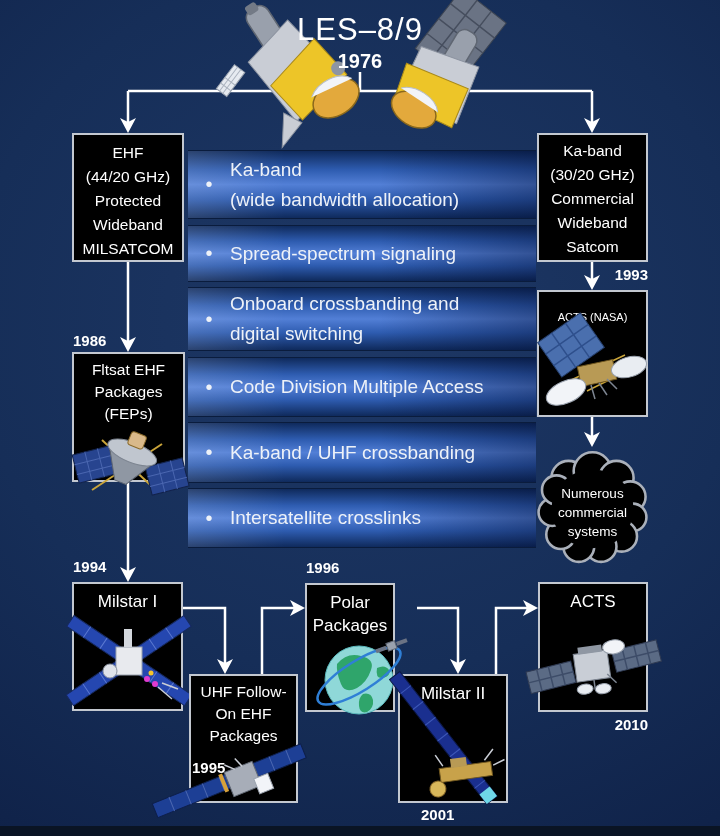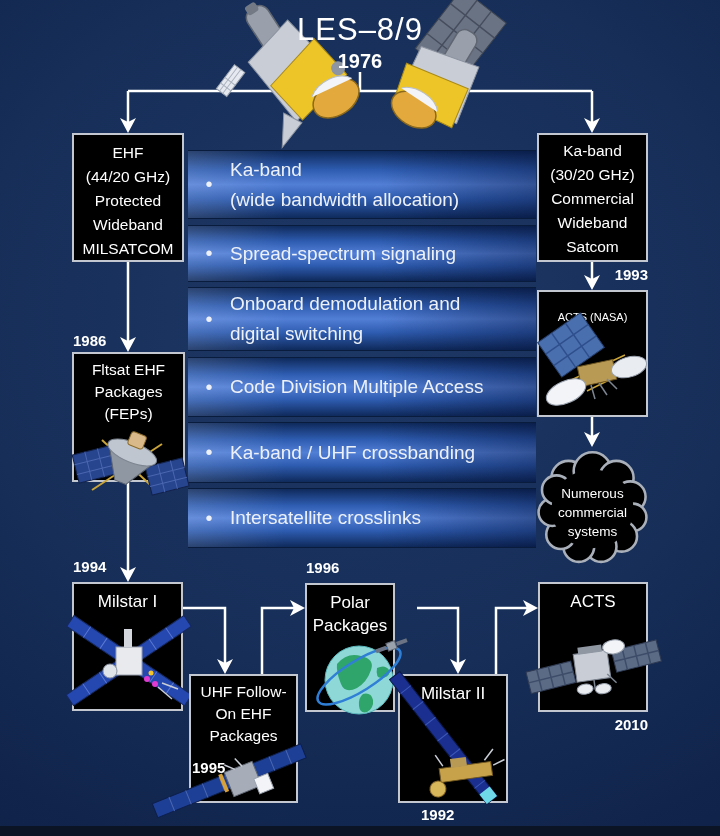--- a/index.html
+++ b/index.html
@@ -129,21 +129,21 @@
   <div class="abs bar" style="top:225px;height:57px">
     <span class="dot">•</span>
     <div class="bar-text">
       <div>Spread-spectrum signaling</div>
       <div></div>
     </div>
   </div>
   <div class="abs bar" style="top:287px;height:64px">
     <span class="dot">•</span>
     <div class="bar-text">
-      <div>Onboard demodulation and</div>
+      <div>Onboard crossbanding and</div>
       <div>digital switching</div>
     </div>
   </div>
   <div class="abs bar" style="top:357px;height:60px">
     <span class="dot">•</span>
     <div class="bar-text">
       <div>Code Division Multiple Access</div>
       <div></div>
     </div>
   </div>
@@ -160,21 +160,21 @@
       <div>Intersatellite crosslinks</div>
       <div></div>
     </div>
   </div>
 
   <div class="abs yr" style="left:73px;top:332px">1986</div>
   <div class="abs yr" style="left:596px;top:266px;width:52px;text-align:right">1993</div>
   <div class="abs yr" style="left:73px;top:558px">1994</div>
   <div class="abs yr" style="left:306px;top:559px">1996</div>
   <div class="abs yr" style="left:192px;top:759px">1995</div>
-  <div class="abs yr" style="left:421px;top:806px">1992</div>
+  <div class="abs yr" style="left:421px;top:806px">2001</div>
   <div class="abs yr" style="left:592px;top:716px;width:56px;text-align:right">2010</div>
 
   <div class="abs node" style="left:72px;top:352px;width:113px;height:130px">
     <div class="node-lines tight">
       <div>Fltsat EHF</div>
       <div>Packages</div>
       <div>(FEPs)</div>
     </div>
     <svg class="art" style="left:0;bottom:-14px" width="109" height="62">
       <g stroke="#caa53a" stroke-width="2">

